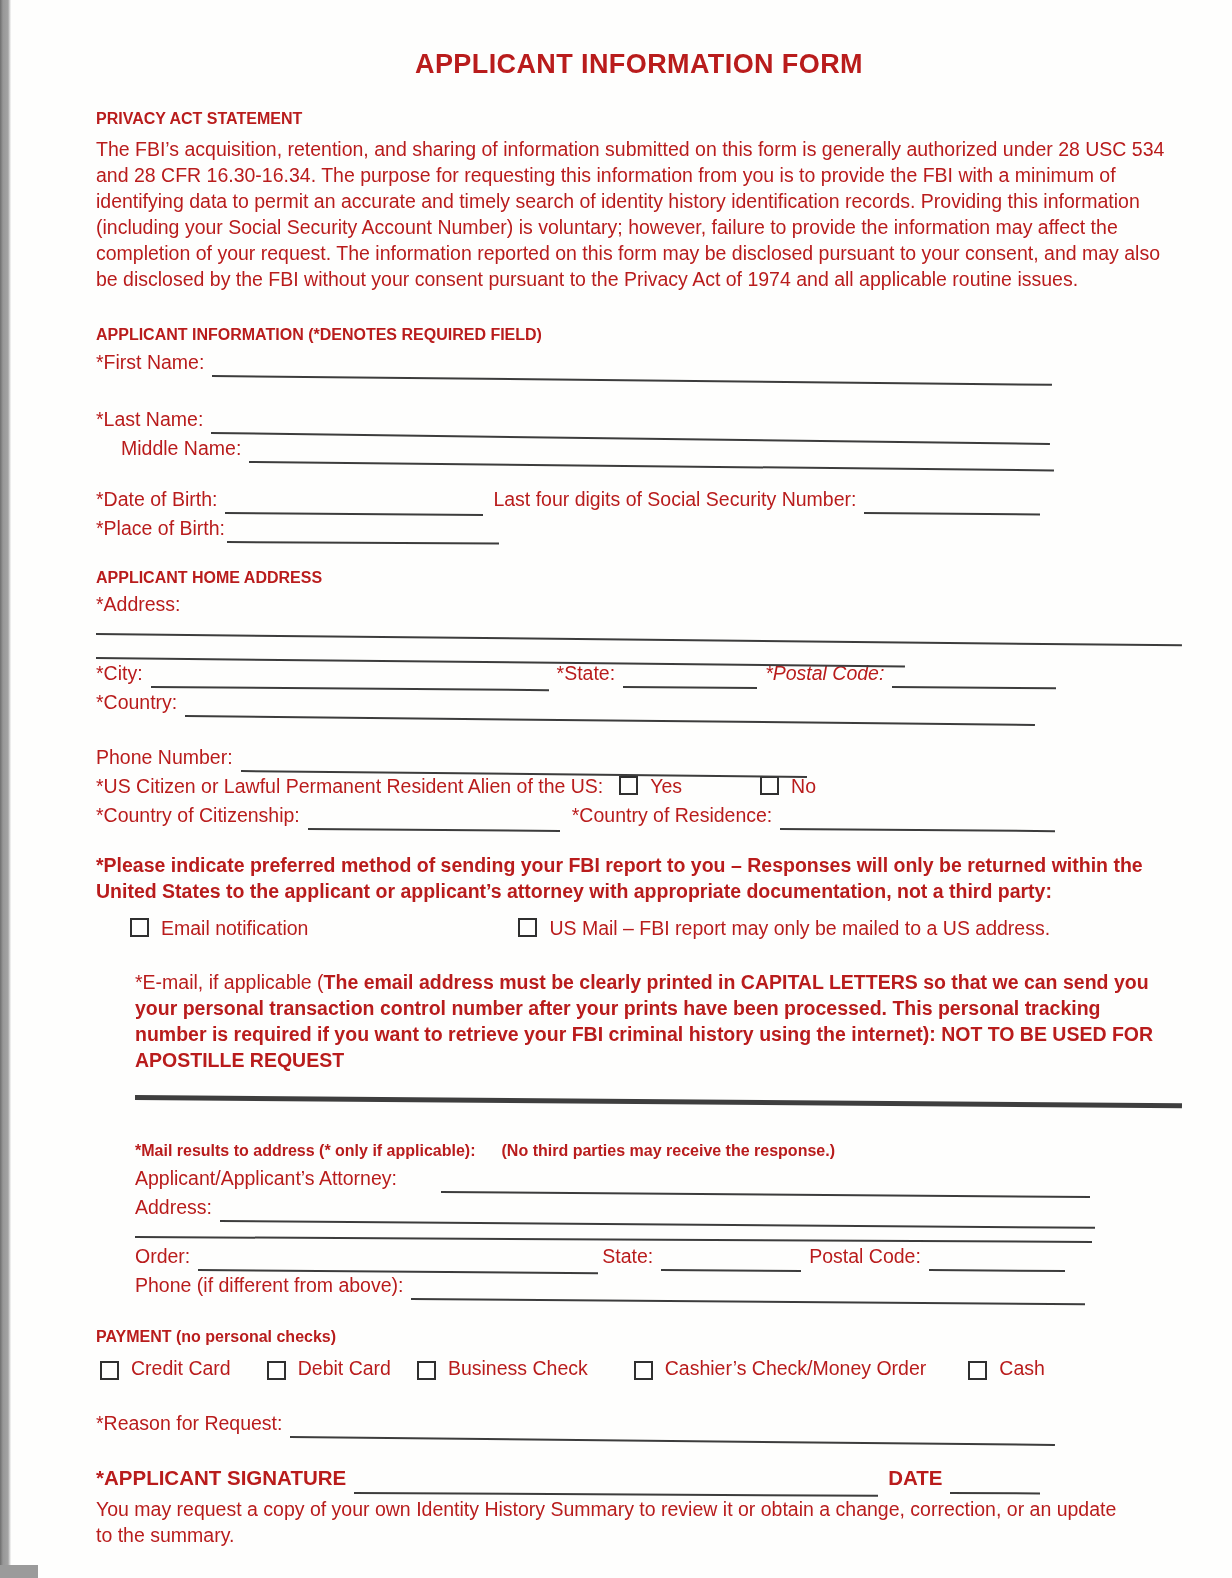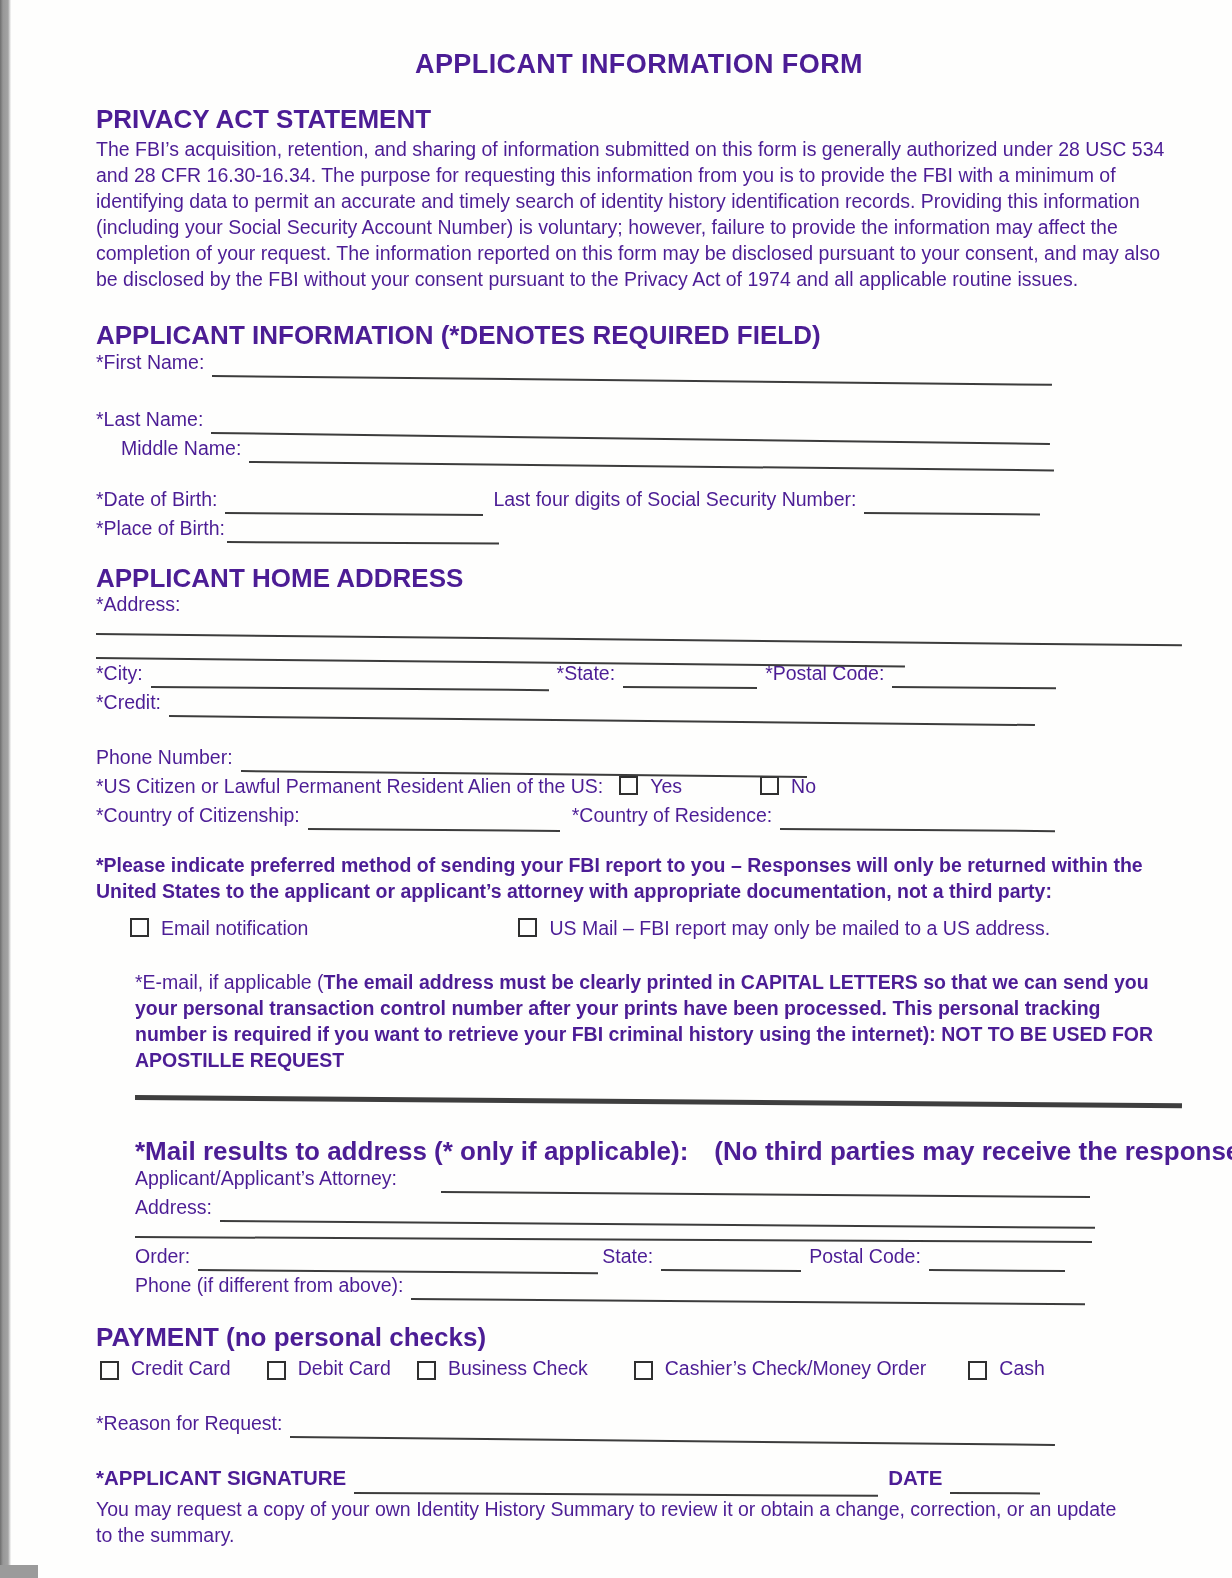--- a/index.html
+++ b/index.html
@@ -1,32 +1,32 @@
 <!DOCTYPE html>
 <html><head>
 <meta charset="utf-8">
 <style>
   * { box-sizing: border-box; }
   html,body { margin:0; padding:0; background:#ffffff; }
   .page {
     position:relative; width:1232px; height:1578px;
-    background:#fefefd; color:#4c1d95; overflow:hidden;
+    background:#fefefd; color:#b91c1c; overflow:hidden;
     font-family:"Liberation Sans", sans-serif;
   }
   .scan-edge {
     position:absolute; left:0; top:0; bottom:0; width:11px;
     background:linear-gradient(90deg,#6f6f6f 0px,#989898 3px,#a3a3a3 8px,#dedede 10px,#fbfbfa 11px);
   }
   .scan-corner { position:absolute; left:0; bottom:0; width:38px; height:13px; background:#9b9b9b; }
   .content { position:relative; padding:46px 50px 0 96px; }
 
   .title { text-align:center; font-size:27px; font-weight:bold; letter-spacing:.4px;
            margin:0; line-height:36px; }
 
-  .h  { font-weight:bold; font-size:26px; line-height:26px; }
+  .h  { font-weight:bold; font-size:16px; line-height:26px; }
   .p  { font-size:19.5px; line-height:26px; margin:0; }
   .b  { font-weight:bold; }
 
   .row { display:flex; align-items:flex-end; font-size:19.5px; line-height:29px;
          white-space:nowrap; }
   .row .lbl { flex:0 0 auto; }
   .fill { flex:1 1 auto; border-bottom:2px solid #3c3c3c; height:24px;
           margin-left:8px; transform-origin:0 100%; }
   .fw { flex:0 0 auto; }
   .lineonly { border-bottom:2px solid #3c3c3c; height:0; transform-origin:0 100%; }
@@ -87,25 +87,25 @@
     <div class="p">*Address:</div>
 
     <div class="lineonly sk6" style="margin-top:16px; margin-right:0px;"></div>
     <div class="lineonly sk6" style="margin-top:22px; margin-right:277px;"></div>
 
     <div class="row">
       <span class="lbl">*City:</span>
       <span class="fill fw sk4" style="flex-basis:398px;"></span>
       <span class="lbl" style="margin-left:8px;">*State:</span>
       <span class="fill fw sk4" style="flex-basis:134px;"></span>
-      <span class="lbl" style="margin-left:8px;">*Postal Code:</span>
+      <span class="lbl" style="margin-left:8px;font-style:italic;">*Postal Code:</span>
       <span class="fill sk4" style="margin-right:126px;"></span>
     </div>
     <div class="row" style="margin-right:147px;">
-      <span class="lbl">*Credit:</span>
+      <span class="lbl">*Country:</span>
       <span class="fill sk6"></span>
     </div>
 
     <div class="row" style="margin-top:26px; margin-right:375px;">
       <span class="lbl">Phone Number:</span>
       <span class="fill sk6"></span>
     </div>
     <div class="row" style="align-items:center;">
       <span class="lbl">*US Citizen or Lawful Permanent Resident Alien of the US:</span>
       <span class="cb" style="margin-left:16px;"></span>

